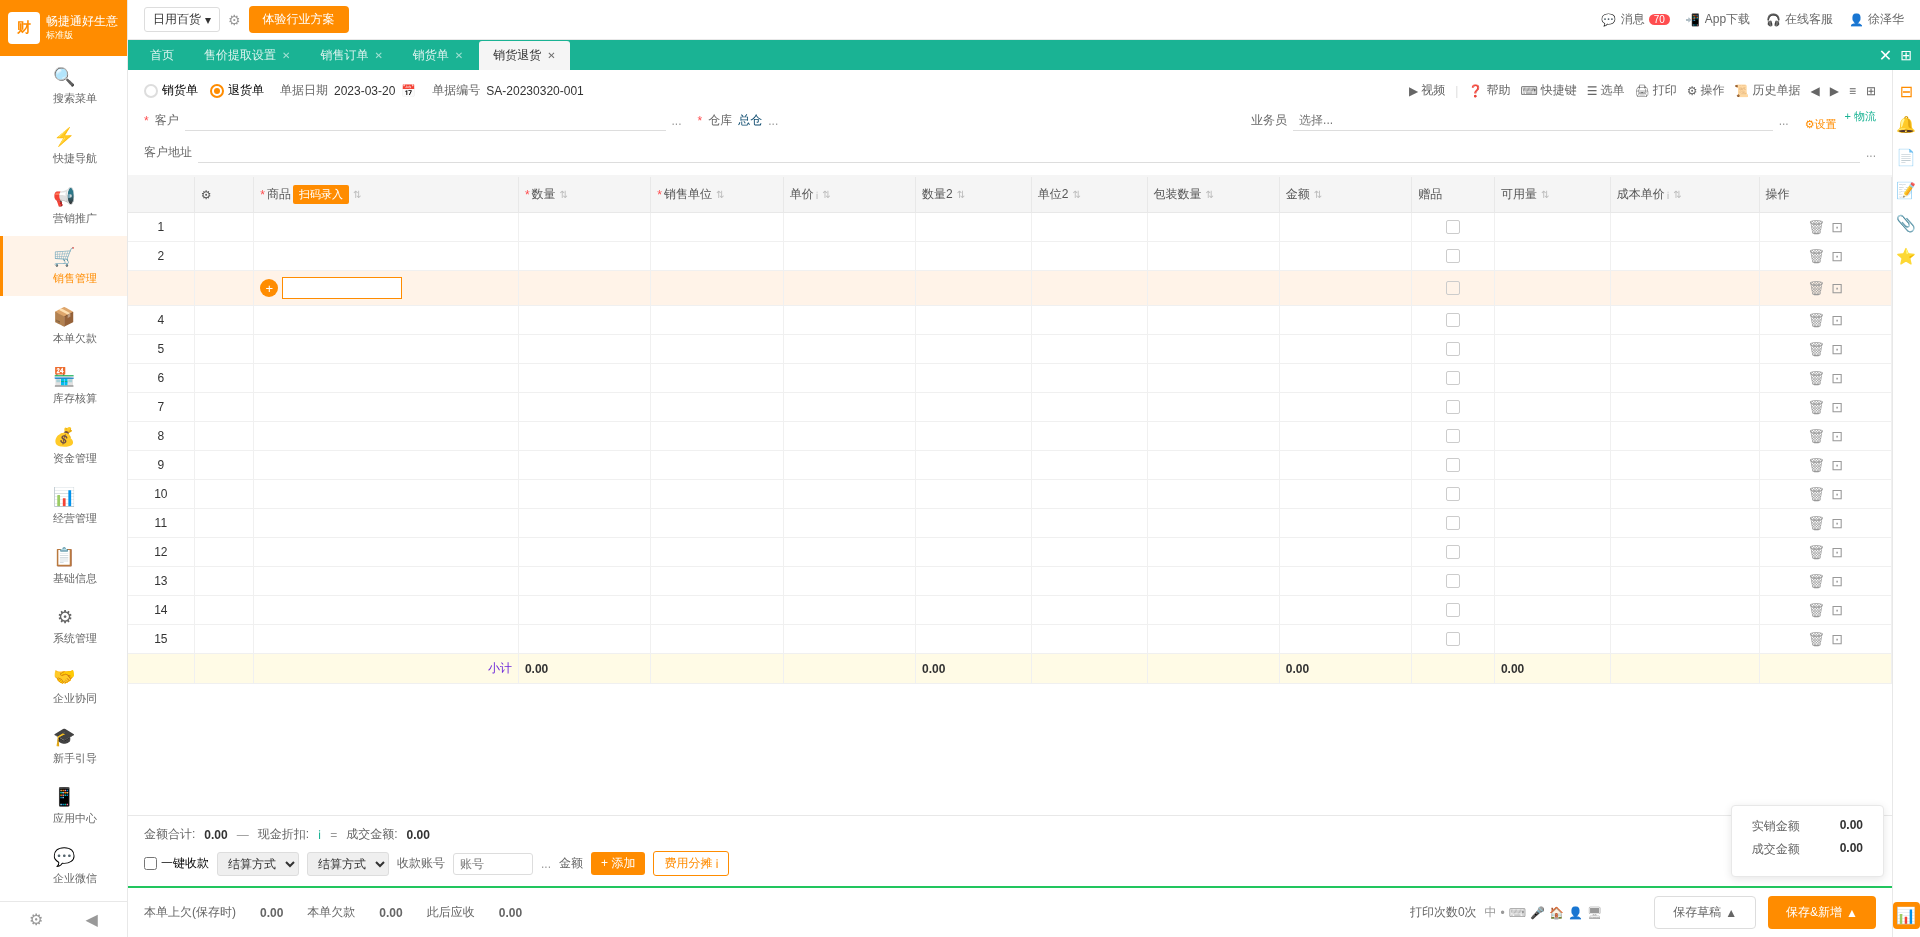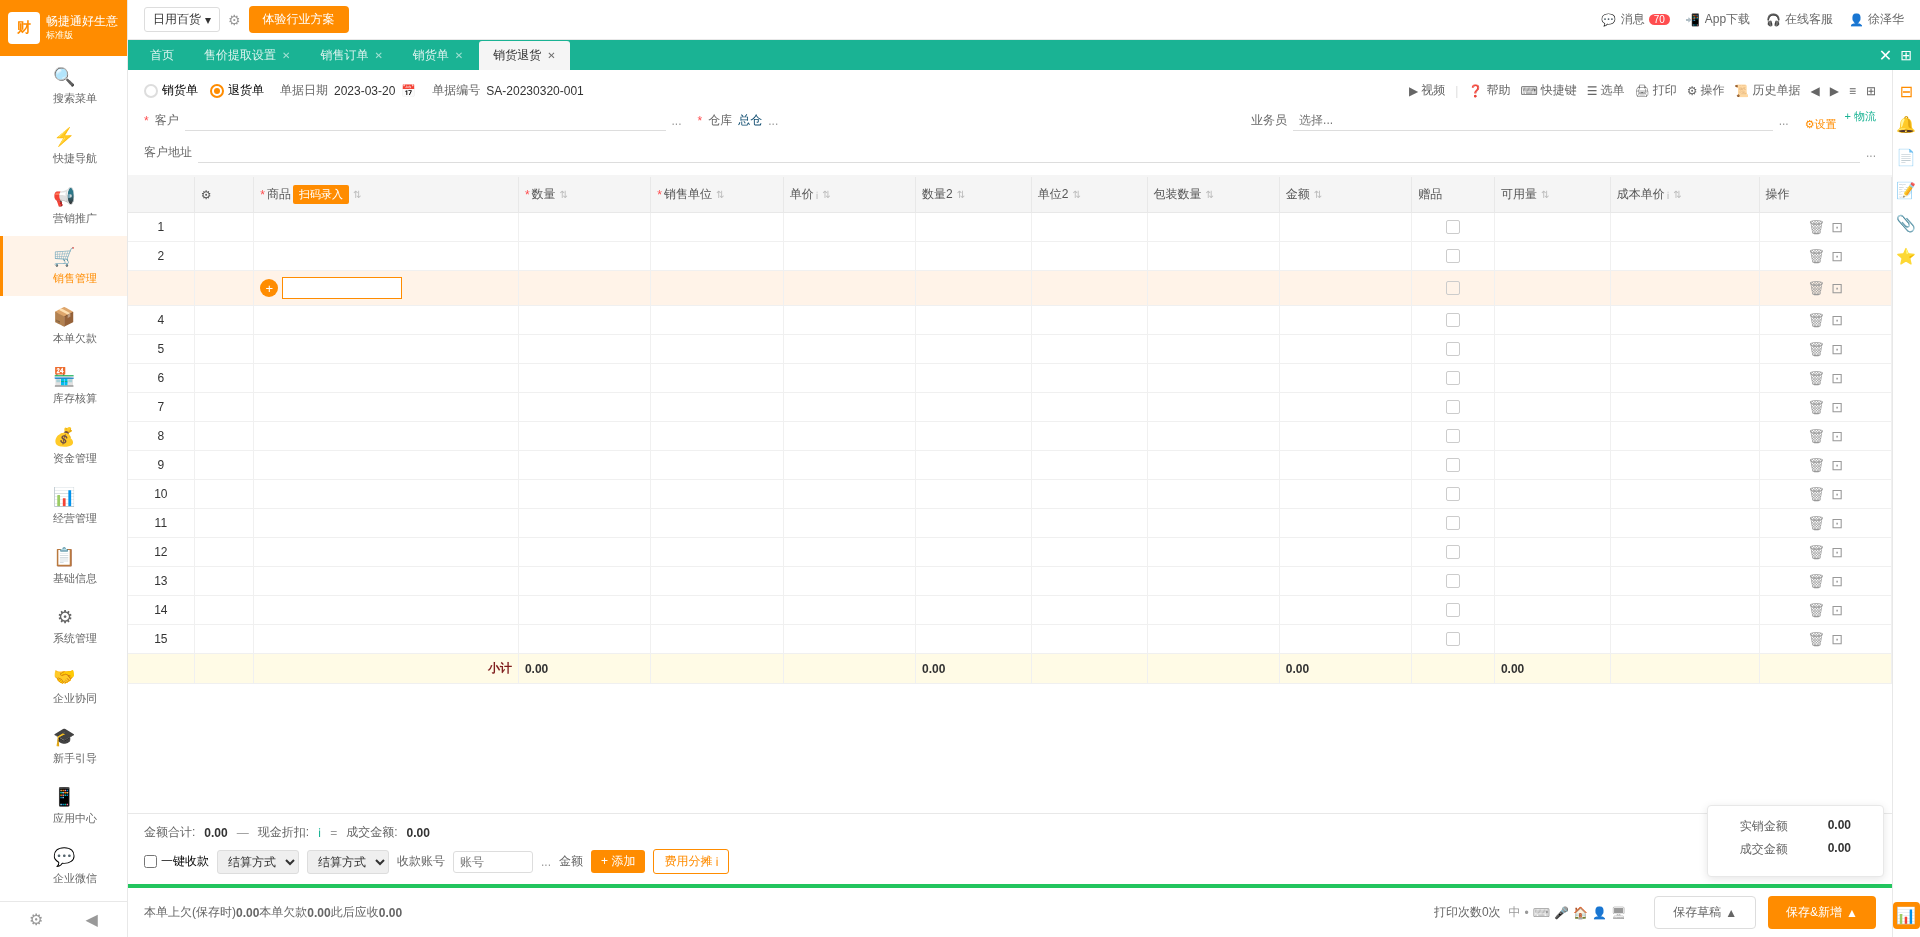--- a/index.html
+++ b/index.html
@@ -104,32 +104,32 @@
     .amount-value { color: #333; font-weight: bold; }
     .info-icon { color: #1ab394; cursor: pointer; }
     .payment-row { display: flex; align-items: center; gap: 8px; margin-top: 8px; }
     .checkbox-label { display: flex; align-items: center; gap: 4px; }
     .payment-select { border: 1px solid #ddd; padding: 3px 6px; border-radius: 3px; color: #333; }
     .payment-input { border: 1px solid #ddd; padding: 3px 6px; border-radius: 3px; width: 80px; }
     .add-btn { background: #ff8c00; color: #fff; border: none; padding: 3px 10px; border-radius: 3px; cursor: pointer; }
     .split-btn { background: #fff; border: 1px solid #ff8c00; color: #ff8c00; padding: 3px 10px; border-radius: 3px; cursor: pointer; display: flex; align-items: center; gap: 3px; }
 
     
-    .status-bar { background: #fff; padding: 8px 16px; border-top: 4px solid #22c55e; display: flex; align-items: center; gap: 0; font-size: 12px; color: #666; }
+    .status-bar { background: #fff; padding: 8px 16px; border-top: 2px solid #22c55e; display: flex; align-items: center; gap: 24px; font-size: 12px; color: #666; }
     .status-bar-right { margin-left: auto; display: flex; align-items: center; gap: 8px; }
     .save-draft-btn { background: #fff; border: 1px solid #ddd; color: #666; padding: 7px 18px; border-radius: 4px; cursor: pointer; display: flex; align-items: center; gap: 4px; }
     .save-new-btn { background: #ff8c00; color: #fff; border: none; padding: 7px 18px; border-radius: 4px; cursor: pointer; display: flex; align-items: center; gap: 4px; }
 
     
     .right-panel { width: 28px; background: #fff; border-left: 1px solid #e8e8e8; display: flex; flex-direction: column; align-items: center; padding: 8px 0; gap: 6px; }
     .right-panel-icon { color: #999; cursor: pointer; font-size: 16px; padding: 4px; }
     .right-panel-icon.active { color: #ff8c00; }
 
     
-    .summary-panel { position: absolute; right: 36px; bottom: 60px; background: #fff; border: 1px solid #e8e8e8; padding: 12px 32px; border-radius: 4px; box-shadow: 0 2px 8px rgba(0,0,0,0.1); }
+    .summary-panel { position: absolute; right: 36px; bottom: 60px; background: #fff; border: 1px solid #e8e8e8; padding: 12px 20px; border-radius: 4px; box-shadow: 0 2px 8px rgba(0,0,0,0.1); }
     .summary-item { display: flex; justify-content: space-between; gap: 40px; margin-bottom: 6px; font-size: 12px; }
     .summary-label { color: #666; }
     .summary-value { color: #333; font-weight: bold; }
 
     .page-wrap { display: flex; flex: 1; overflow: hidden; position: relative; }
     .page-main { flex: 1; display: flex; flex-direction: column; overflow: hidden; }
 
     .th-header { display: flex; align-items: center; gap: 2px; }
   </style>
 </head>
@@ -818,21 +818,21 @@
       <td class="col-action">
         <div class="action-icons">
           <span class="action-icon">🗑</span>
           <span class="action-icon">⊡</span>
         </div>
       </td>
     </tr>
               <tr class="subtotal-row">
     <td class="col-num"></td>
     <td class="col-gear"></td>
-    <td class="col-product" style="text-align:right;font-weight:bold;color:#7f1d1d;">小计</td>
+    <td class="col-product" style="text-align:right;font-weight:normal;color:#6d28d9;">小计</td>
     <td class="col-qty">0.00</td>
     <td class="col-unit"></td>
     <td class="col-price"></td>
     <td class="col-qty2">0.00</td>
     <td class="col-unit2"></td>
     <td class="col-pkg"></td>
     <td class="col-amount">0.00</td>
     <td class="col-gift"></td>
     <td class="col-avail">0.00</td>
     <td class="col-cost"></td>

